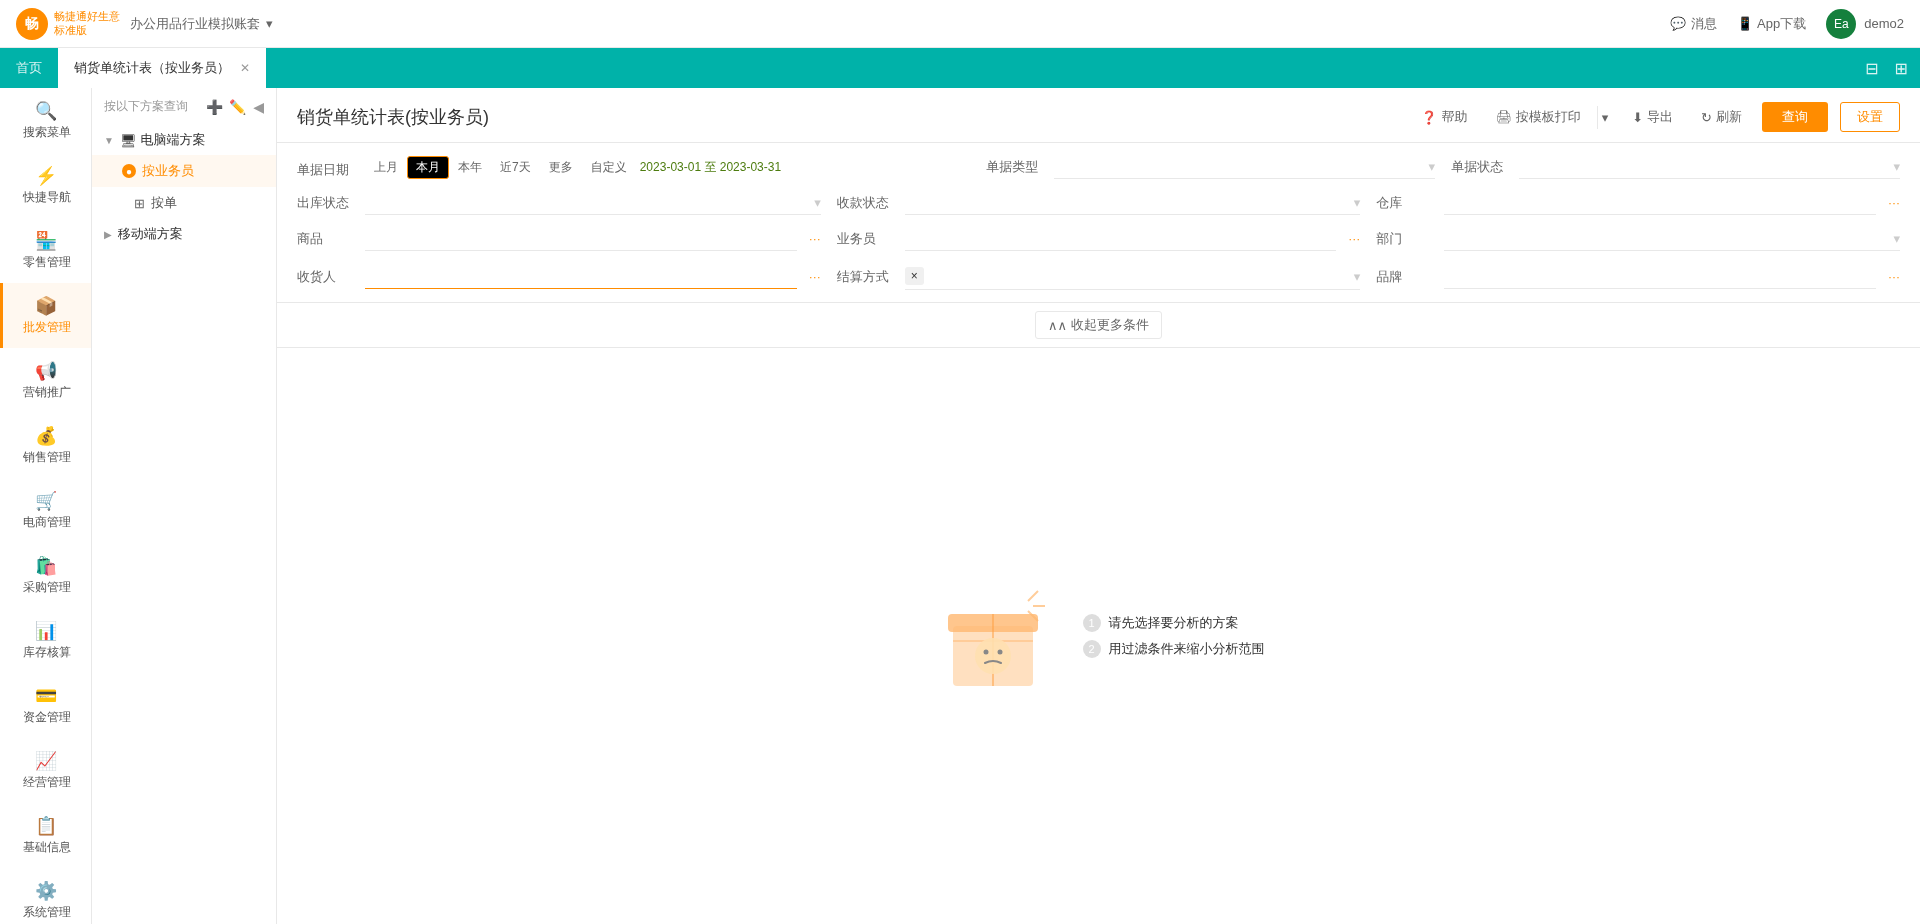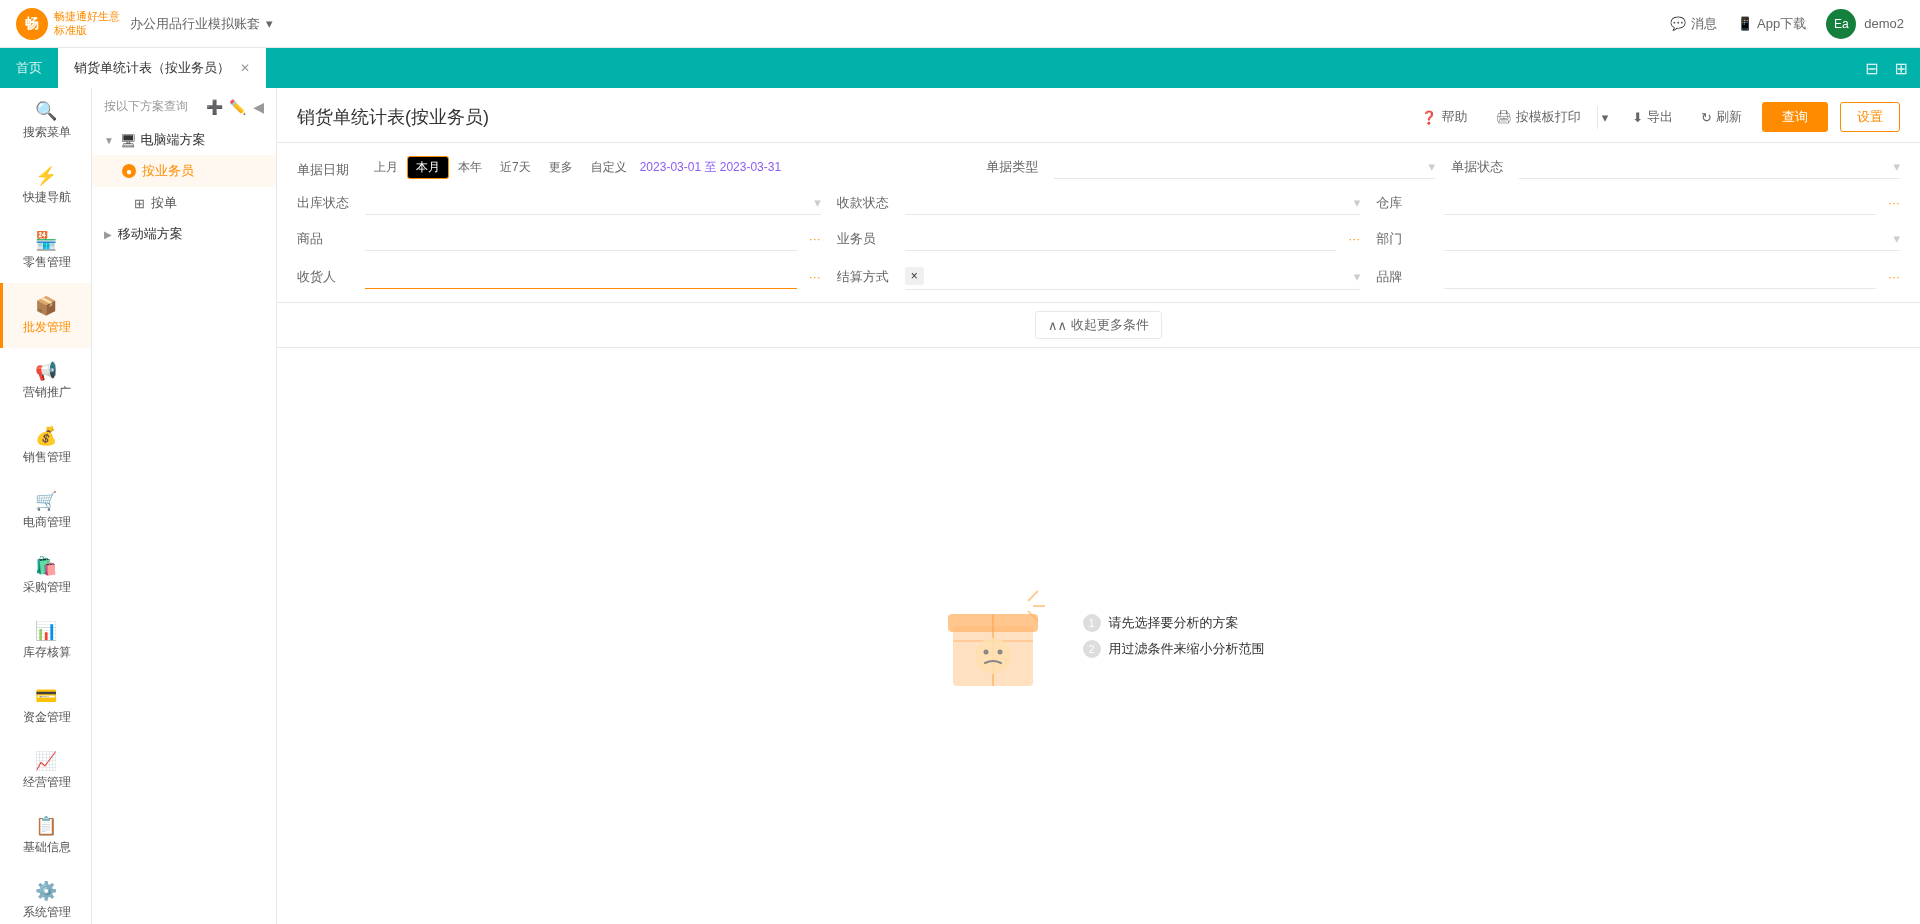--- a/index.html
+++ b/index.html
@@ -236,21 +236,21 @@
     .date-bar { display: flex; align-items: center; gap: 0; flex: 1; }
     .date-quick-btn {
       padding: 2px 8px;
       border-radius: 3px;
       cursor: pointer;
       font-size: 12px;
       color: #666;
       border: 1px solid transparent;
     }
     .date-quick-btn.active { background: #000000; color: #fff; border-color: #ff8c00; }
-    .date-range { font-size: 12px; color: #8b5cf6; margin-left: 4px; }
+    .date-range { font-size: 12px; color: #4d7c0f; margin-left: 4px; }
 
     
     .collapse-btn-row {
       display: flex;
       justify-content: center;
       padding: 8px;
       background: #fff;
       border-bottom: 1px solid #e8e8e8;
       flex-shrink: 0;
     }

